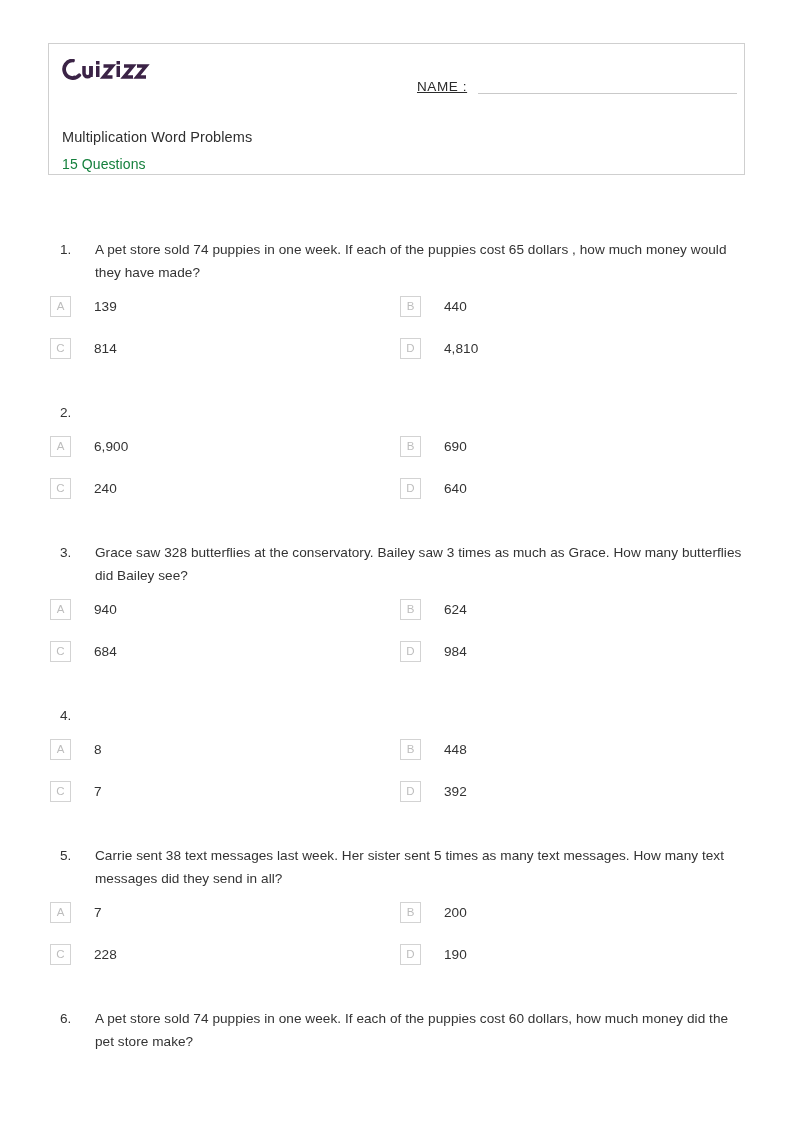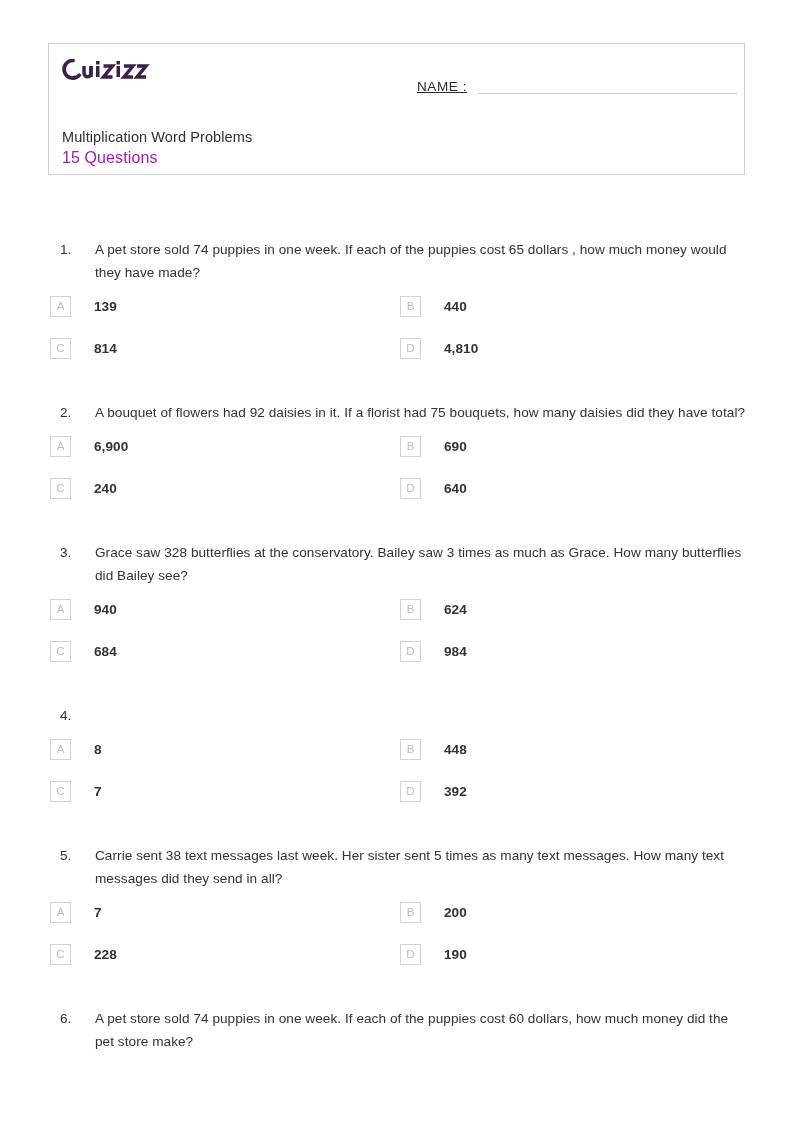--- a/index.html
+++ b/index.html
@@ -55,23 +55,23 @@
     left: 13px;
     top: 85px;
     font-size: 14.5px;
     color: #2f2f2f;
     letter-spacing: 0.1px;
     white-space: nowrap;
   }
   .quiz-subtitle {
     position: absolute;
     left: 13px;
-    top: 105px;
-    font-size: 16px;
-    color: #a21caf;
+    top: 112px;
+    font-size: 14px;
+    color: #15803d;
     letter-spacing: 0.1px;
     white-space: nowrap;
   }
 
   .header-fields {
     position: absolute;
     left: 368px;
     top: 19px;
     width: 320px;
   }
@@ -161,21 +161,20 @@
     justify-content: center;
     flex: 0 0 21px;
     line-height: 1;
   }
   .opt-text {
     margin-left: 23px;
     font-size: 13.6px;
     color: #333333;
     line-height: 21px;
     letter-spacing: 0.05px;
-    font-weight: bold;
   }
 
   .q-gap { height: 21px; }
 </style>
 </head>
 <body>
 
 <div class="page">
 
   <div class="header-card">
@@ -245,21 +244,20 @@
             <span class="opt-text">4,810</span>
           </div>
         </div>
       </div>
       <div class="q-gap"></div>
     </div>
 
     <div class="question-block">
       <div class="q-head">
         <div class="q-num">2.</div>
-        <div class="q-text">A bouquet of flowers had 92 daisies in it. If a florist had 75 bouquets, how many daisies did they have total?</div>
       </div>
       <div class="options">
         <div class="opt-row">
           <div class="opt">
             <span class="opt-box">A</span>
             <span class="opt-text">6,900</span>
           </div>
           <div class="opt">
             <span class="opt-box">B</span>
             <span class="opt-text">690</span>

